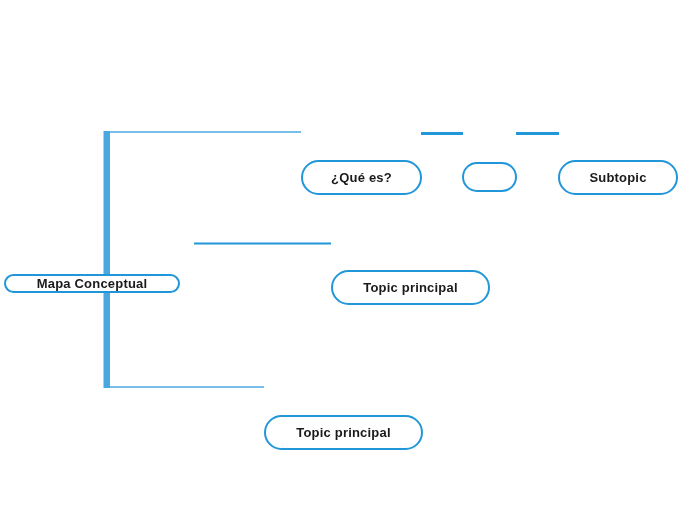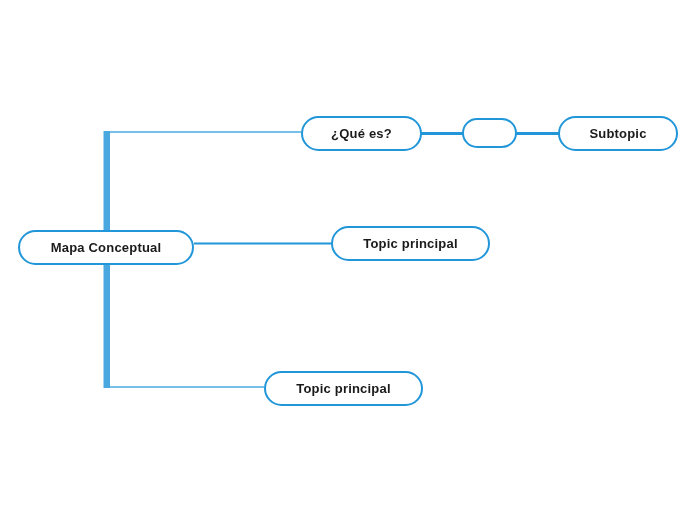--- a/index.html
+++ b/index.html
@@ -30,34 +30,35 @@
   .node {
     position: absolute;
     box-sizing: border-box;
     background: #ffffff;
     border: 2px solid #2196d9;
     border-radius: 999px;
     display: flex;
     align-items: center;
     justify-content: center;
     z-index: 5;
+    margin-top: 44px;
   }
   .node-label {
     font-size: 13px;
     font-weight: bold;
     color: #1a1a1a;
     letter-spacing: 0.2px;
     white-space: nowrap;
     line-height: 1;
   }
   #node-root {
-    left: 18px;
+    left: 4px;
     top: 230px;
     width: 176px;
-    height: 35px;
+    height: 19px;
   }
   #node-que-es {
     left: 301px;
     top: 116px;
     width: 121px;
     height: 35px;
   }
   #node-empty {
     left: 462px;
     top: 118px;

